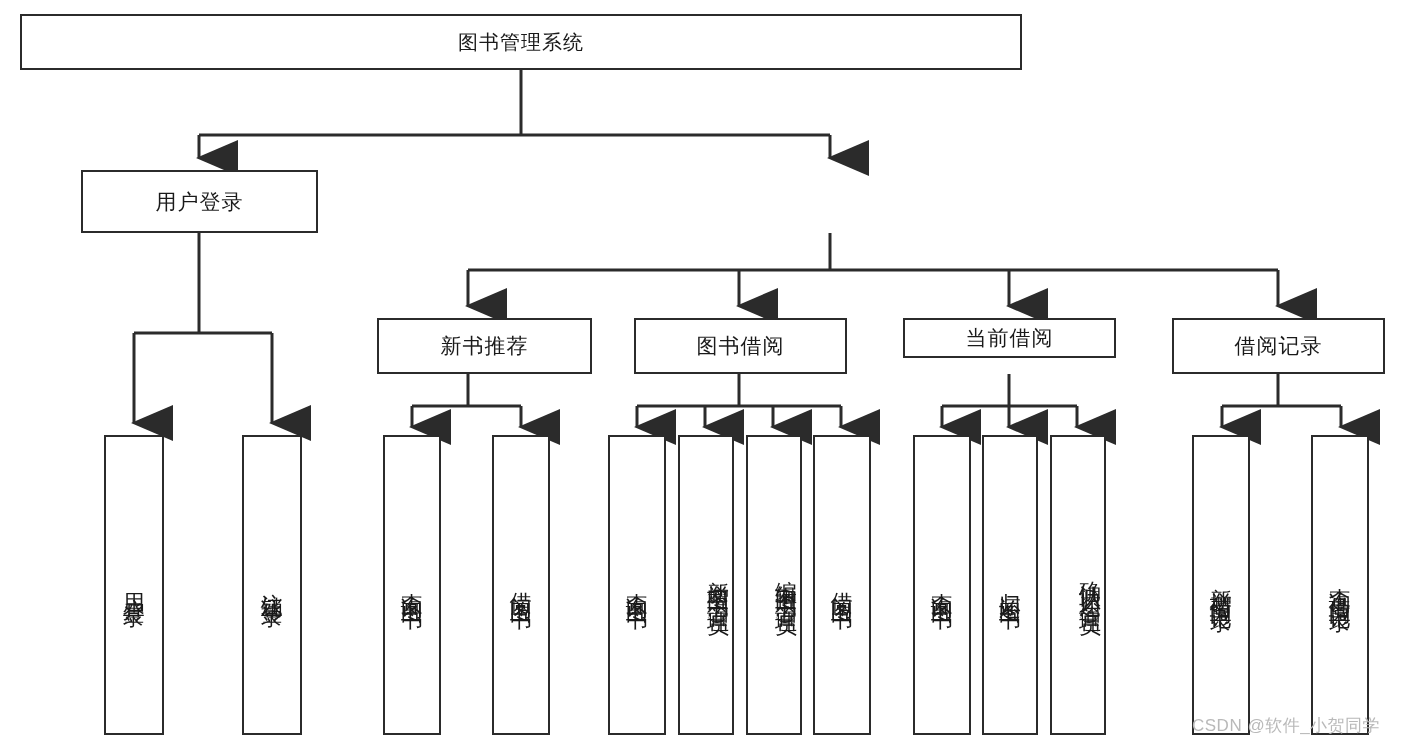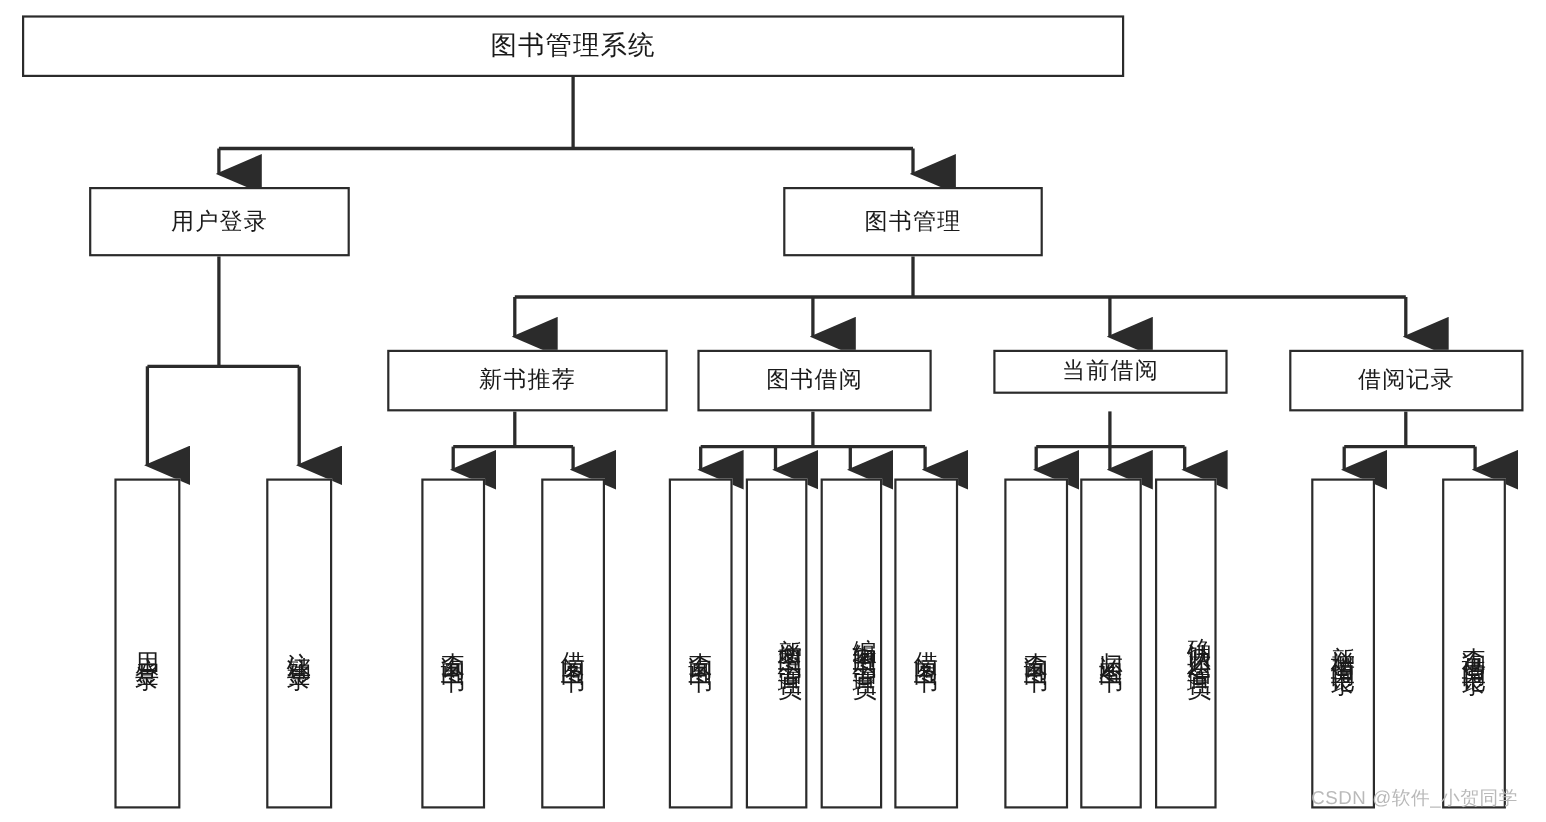--- a/index.html
+++ b/index.html
@@ -39,21 +39,21 @@
     text-align: center;
     color: #1a1a1a;
     z-index: 2;
   }
   .node.h {
     font-size: 21px;
     letter-spacing: 1px;
     line-height: 1.2;
   }
   .node.root {
-    font-size: 24px;
+    font-size: 20px;
   }
   .node.v {
     writing-mode: vertical-rl;
     text-orientation: upright;
     font-size: 22px;
     letter-spacing: 5px;
     line-height: 1.25;
     padding-top: 8px;
     padding-bottom: 8px;
     align-items: flex-start;
@@ -129,25 +129,22 @@
     </g>
   </svg>
 
   <div class="node h root" style="left:20px; top:14px; width:1002px; height:56px;">
     <span>图书管理系统</span>
   </div>
 
   <div class="node h" style="left:81px; top:170px; width:237px; height:63px;">
     <span>用户登录</span>
   </div>
-  <div class="node h" style="left:712px; top:170px; width:236px; height:63px;">
-    <span>图书管理</span>
-  </div>
-
-  <div class="node h" style="left:352px; top:318px; width:255px; height:56px;">
+
+  <div class="node h" style="left:377px; top:318px; width:215px; height:56px;">
     <span>新书推荐</span>
   </div>
   <div class="node h" style="left:634px; top:318px; width:213px; height:56px;text-align:right;">
     <span>图书借阅</span>
   </div>
   <div class="node h" style="left:903px; top:318px; width:213px; height:40px;">
     <span>当前借阅</span>
   </div>
   <div class="node h" style="left:1172px; top:318px; width:213px; height:56px;">
     <span>借阅记录</span>

